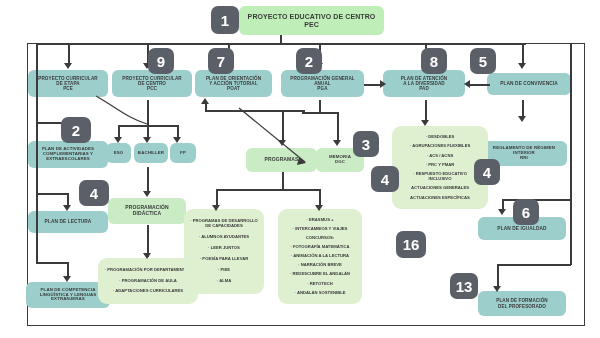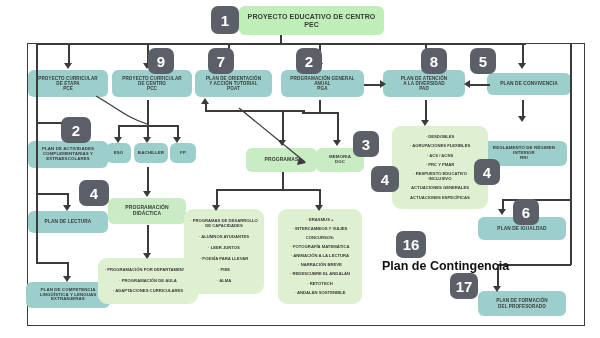--- a/index.html
+++ b/index.html
@@ -207,21 +207,21 @@
 
   <div class="node teal" style="left:478px;top:217px;width:88px;height:23px;font-size:4.8px;">
     <span>PLAN DE IGUALDAD</span>
   </div>
   <div class="badge" style="left:513px;top:199px;width:26px;height:26px;">6</div>
 
   <div class="node teal" style="left:478px;top:291px;width:88px;height:25px;font-size:4.6px;flex-direction:column;">
     <span>PLAN DE FORMACIÓN</span>
     <span>DEL PROFESORADO</span>
   </div>
-  <div class="badge" style="left:450px;top:273px;width:28px;height:26px;">17</div>
+  <div class="badge" style="left:450px;top:273px;width:28px;height:26px;">13</div>
 
   <div class="node teal" style="left:28px;top:141px;width:80px;height:27px;font-size:4.4px;flex-direction:column;">
     <span>PLAN DE ACTIVIDADES</span>
     <span>COMPLEMENTARIAS Y</span>
     <span>EXTRAESCOLARES</span>
   </div>
   <div class="badge" style="left:61px;top:117px;width:30px;height:26px;">2</div>
 
   <div class="node teal" style="left:28px;top:211px;width:80px;height:22px;font-size:4.8px;">
     <span>PLAN DE LECTURA</span>
@@ -293,15 +293,14 @@
     <div>CONCURSOS:</div>
     <div>· FOTOGRAFÍA MATEMÁTICA</div>
     <div>· ANIMACIÓN A LA LECTURA</div>
     <div>· NARRACIÓN BREVE</div>
     <div>· REDESCUBRE EL ANDALÁN</div>
     <div>· RETOTECH</div>
     <div>· ANDALÁN SOSTENIBLE</div>
   </div>
 
   <div class="badge" style="left:396px;top:231px;width:30px;height:27px;">16</div>
-  <div class="plain-label" style="left:382px;top:259px;">Plan de Contingencia</div>
 
 </div>
 
 </body></html>

